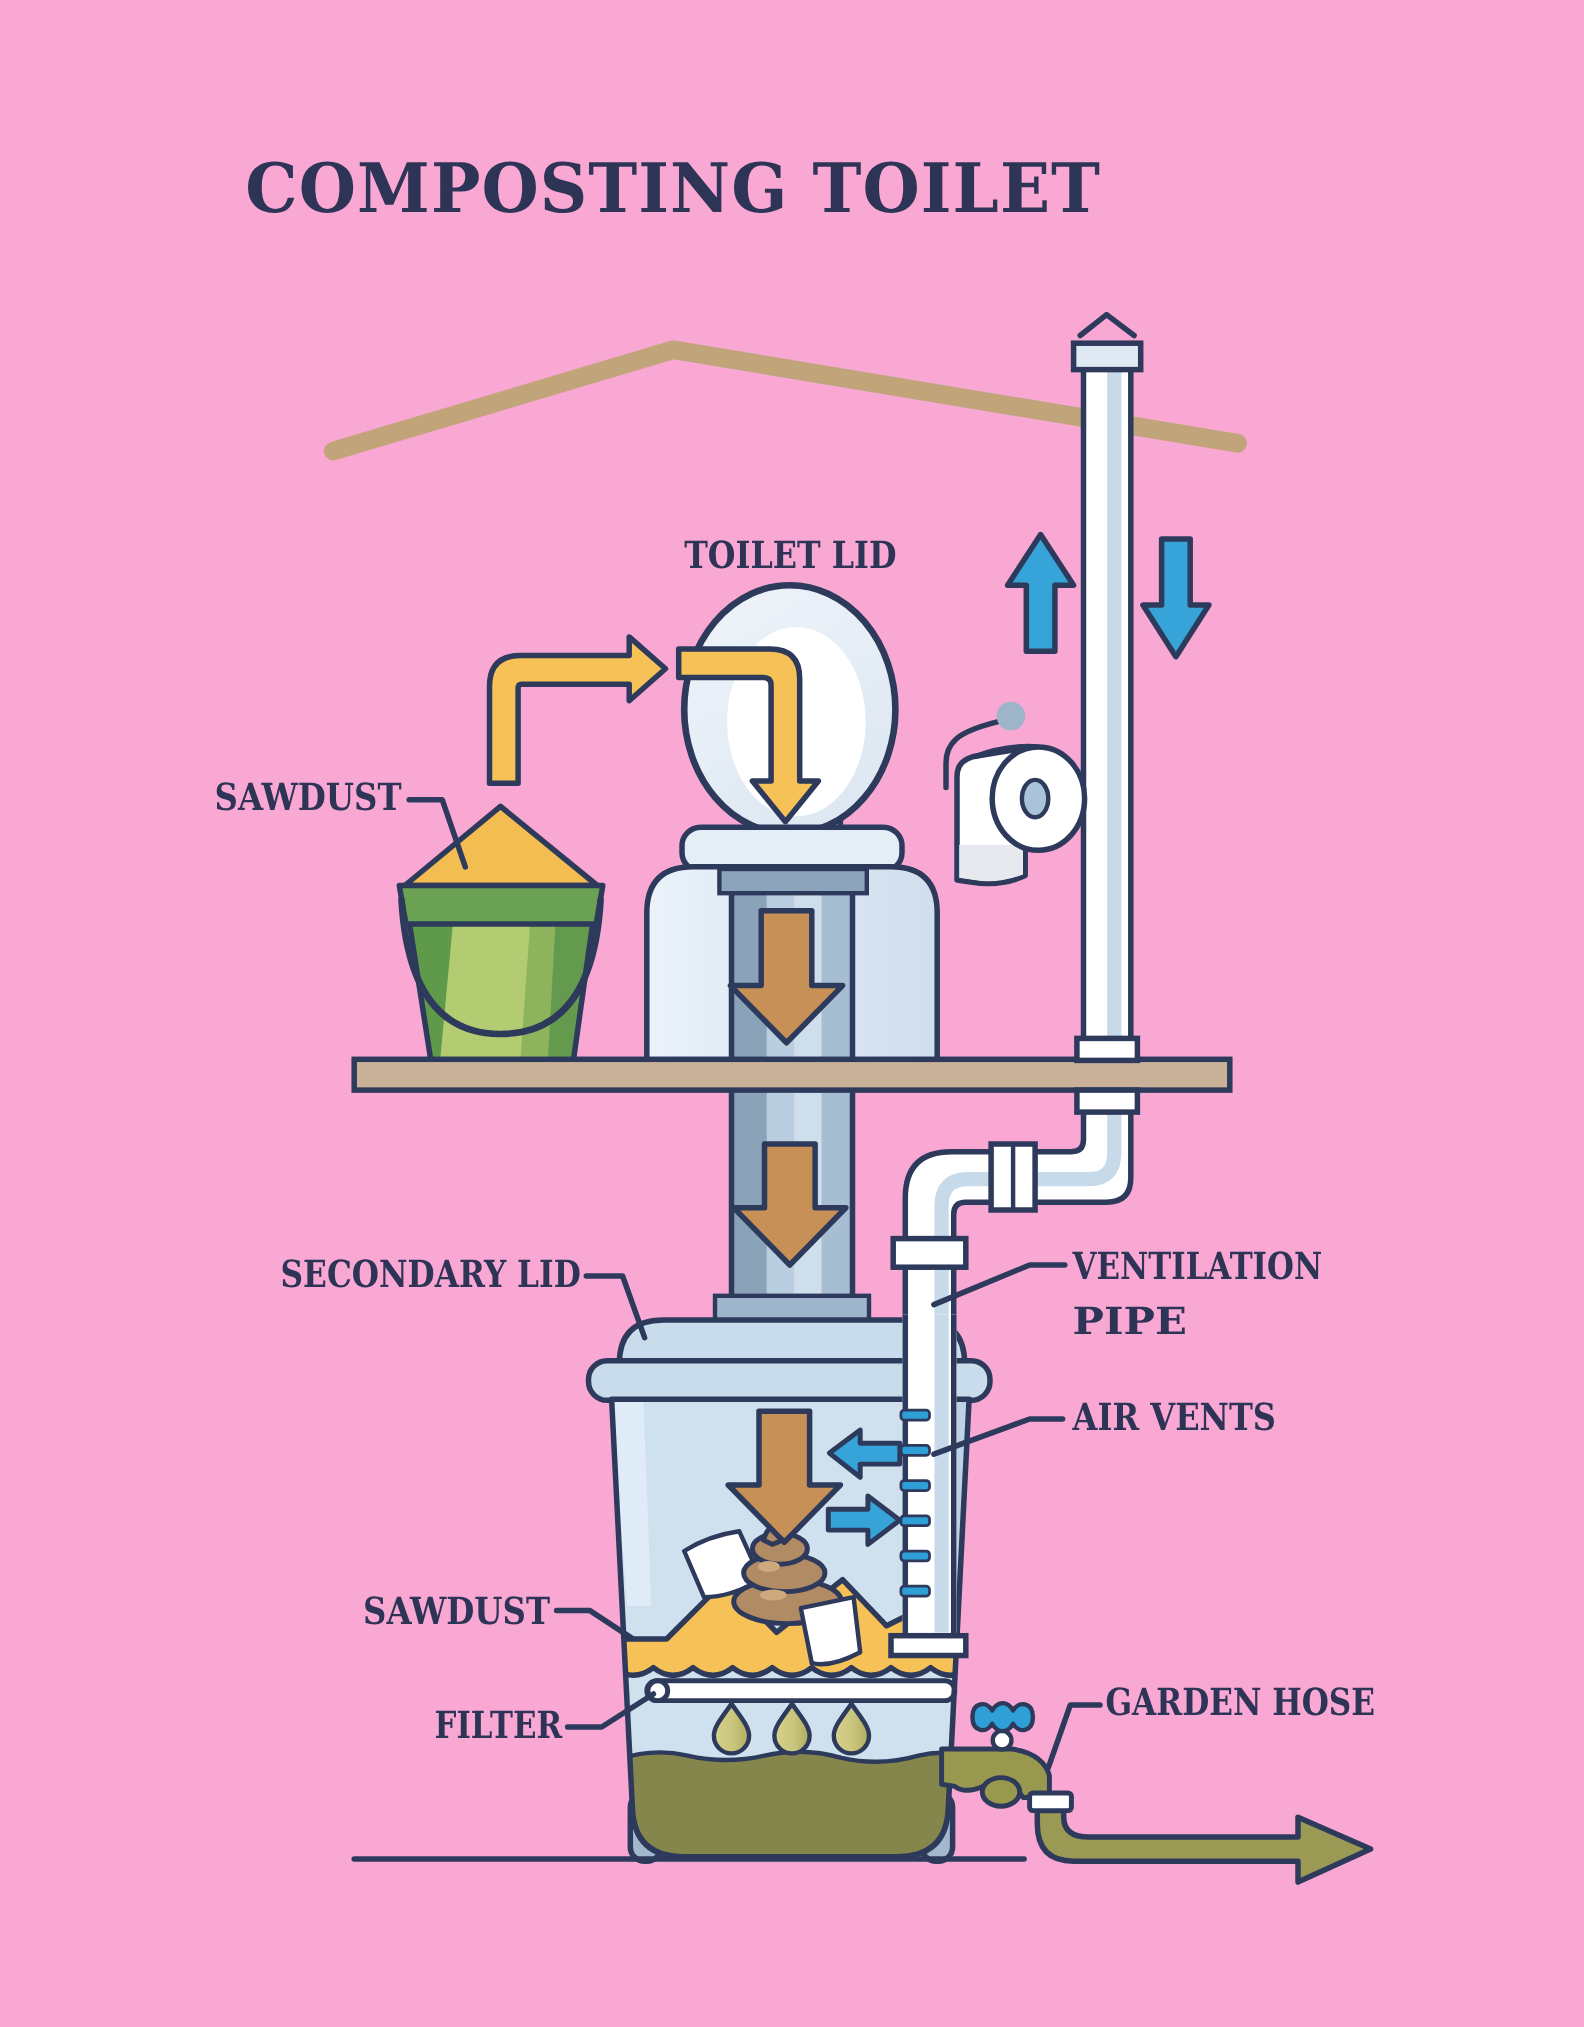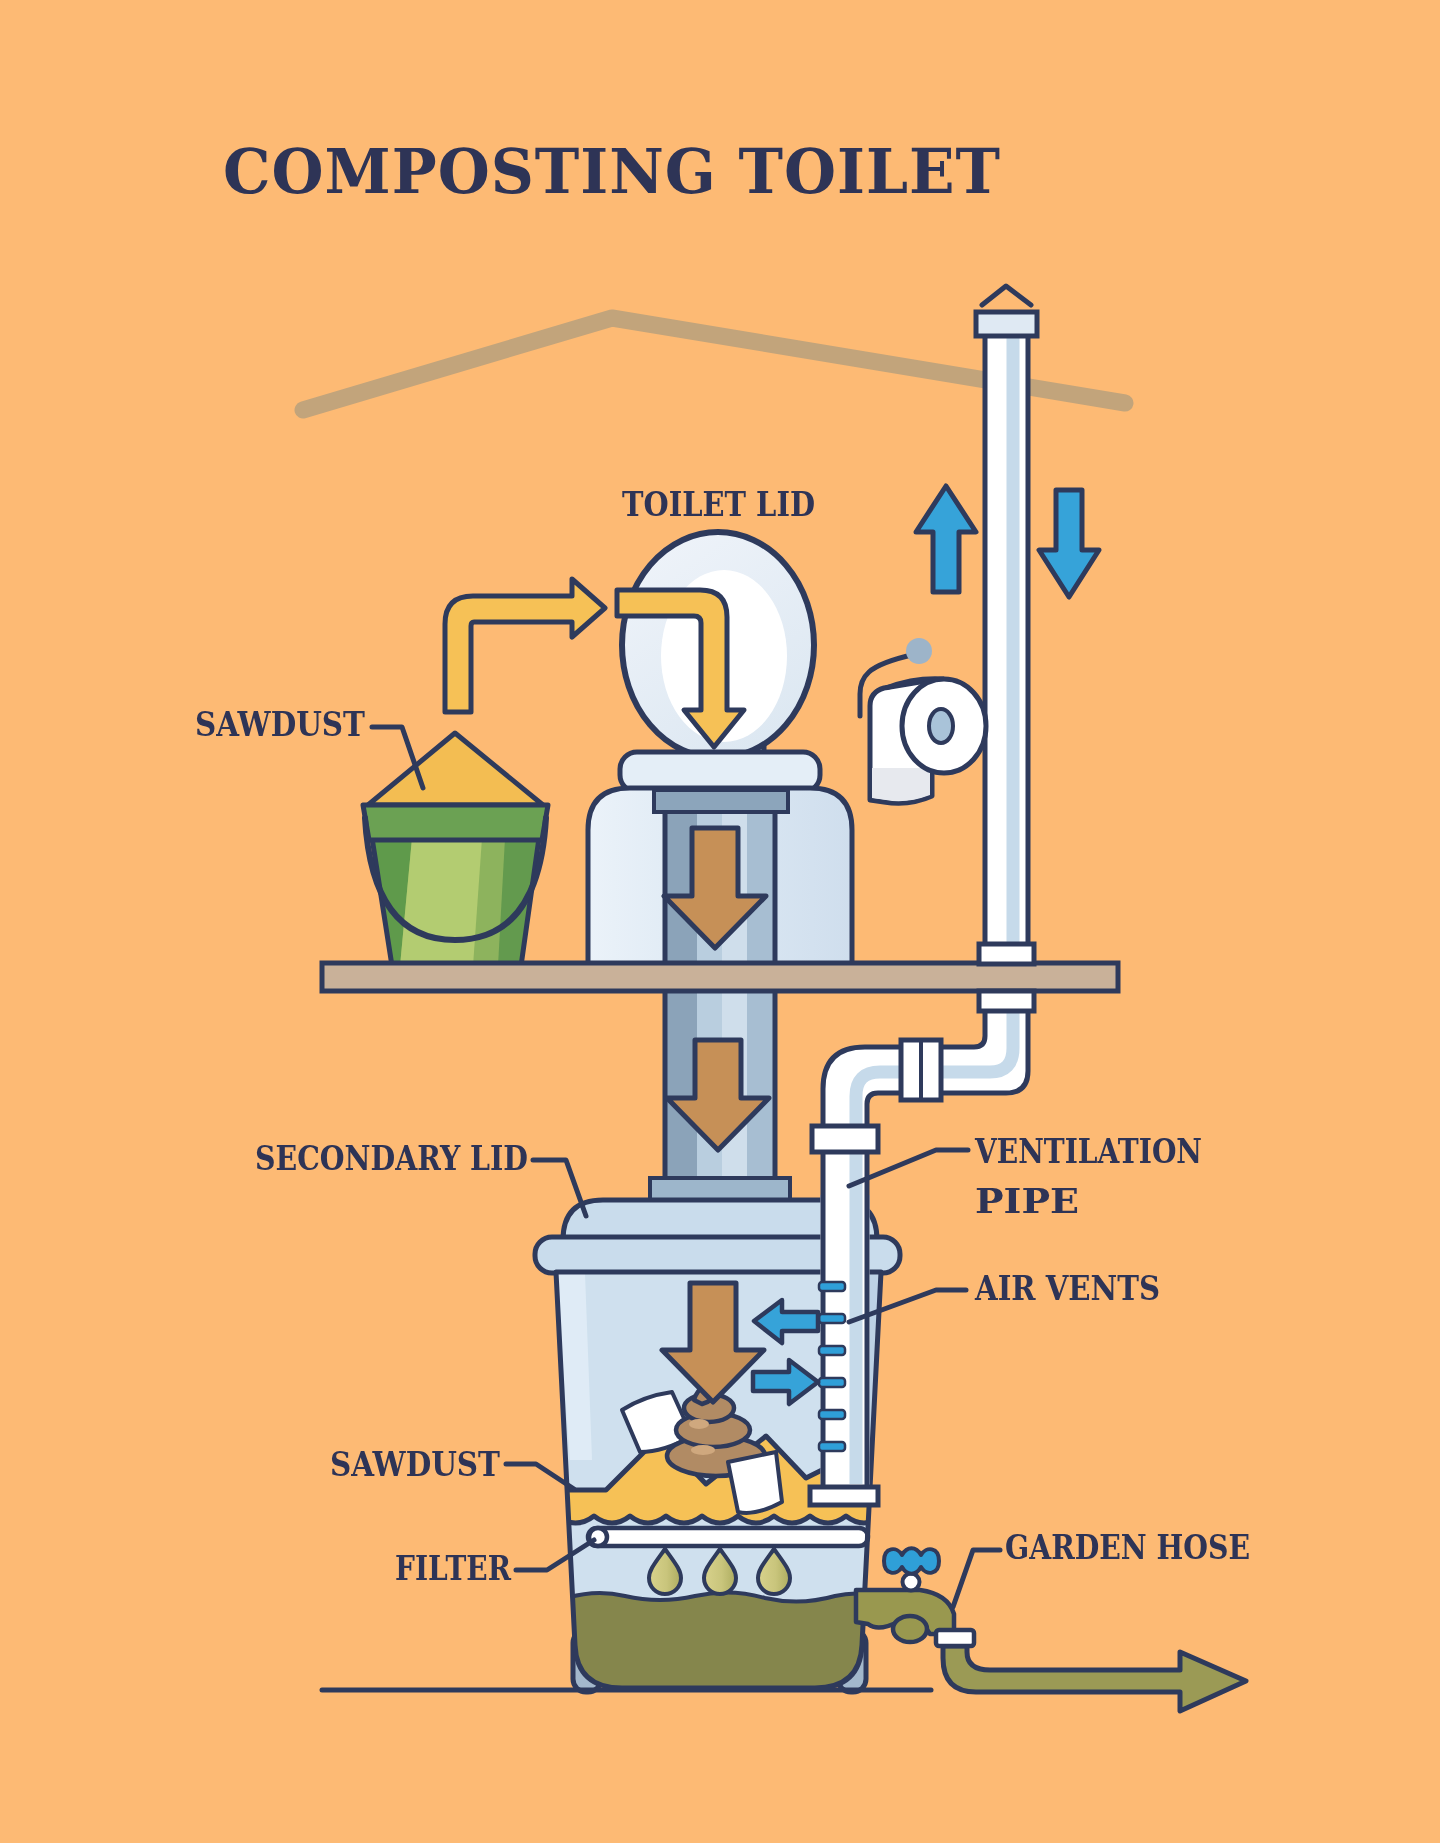--- a/index.html
+++ b/index.html
@@ -1,16 +1,16 @@
 <!DOCTYPE html>
 <html><head>
 <meta charset="utf-8">
 <style>
   html,body{margin:0;padding:0;background:#ffffff;}
-  .page{position:relative;width:1440px;height:1843px;background:#fdba74;overflow:hidden;}
+  .page{position:relative;width:1440px;height:1843px;background:#f9a8d4;overflow:hidden;}
   svg{position:absolute;left:0;top:0;}
   text{font-family:"DejaVu Serif","Liberation Serif",serif;font-weight:bold;fill:#2e3456;}
   .lbl{font-size:34px;}
   .ttl{font-size:62px;letter-spacing:1px;}
 </style>
 </head>
 <body>
 
 <div class="page">
 <svg width="1440" height="1843" viewBox="0 0 1440 1843" xmlns="http://www.w3.org/2000/svg">

